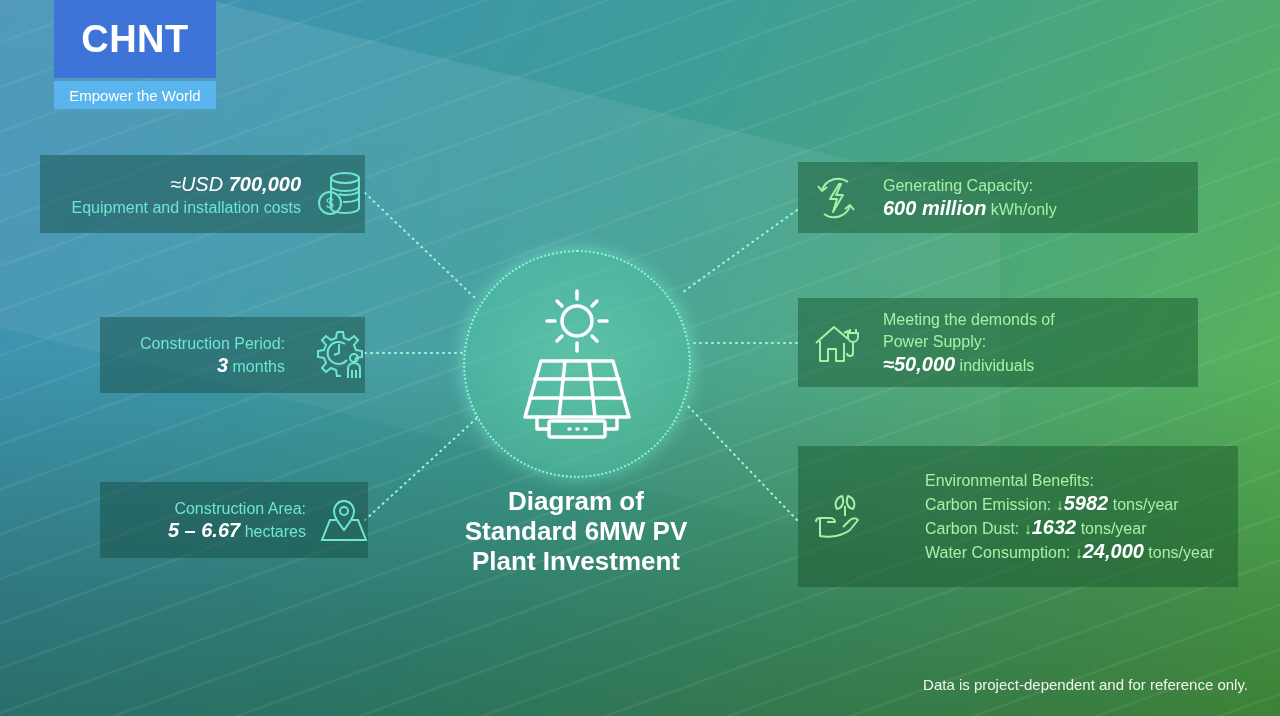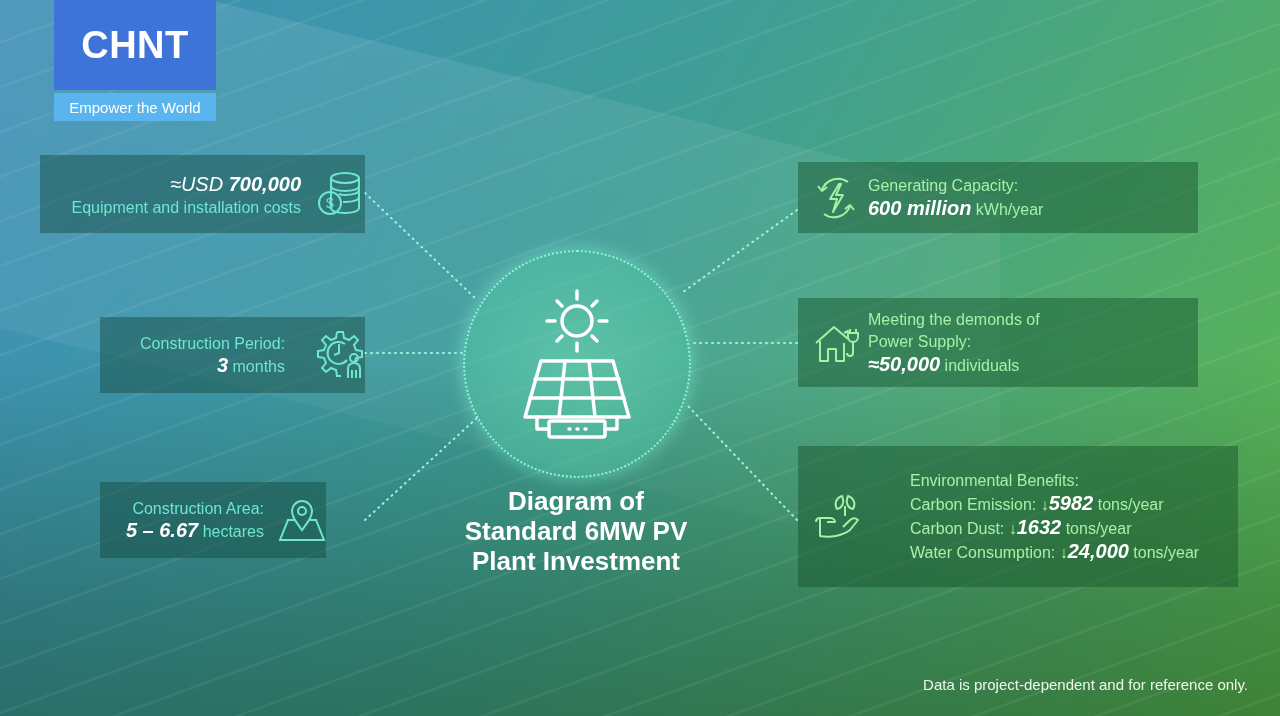--- a/index.html
+++ b/index.html
@@ -19,39 +19,39 @@
   .bg-diag {
     position: absolute; left: -100px; top: 60px; width: 1100px; height: 380px;
     background: linear-gradient(160deg, rgba(255,255,255,0.10), rgba(255,255,255,0.02));
     transform: skewY(14deg);
     pointer-events: none;
   }
 
   
   .logo { position: absolute; left: 54px; top: 0; width: 162px; }
   .logo-top {
-    height: 90px; background: #3e74d8;
+    height: 78px; background: #3e74d8;
     display: flex; align-items: center; justify-content: center;
   }
   .logo-text { color: #fff; font-weight: 700; font-size: 38px; letter-spacing: 0.5px; position: relative; }
   .logo-bottom {
     margin-top: 3px; height: 28px; background: #5ab4ee; color: #fff;
     font-size: 15px; display: flex; align-items: center; justify-content: center;
   }
 
   
   .card {
     position: absolute;
     background: rgba(20, 70, 60, 0.45);
     display: flex; align-items: center;
   }
   .card.left { justify-content: flex-end; padding-right: 0; }
   .card.right { background: rgba(20, 80, 40, 0.45); padding-left: 14px; }
   .card .texts.l { text-align: right; margin-right: 14px; }
-  .card .texts.r { margin-left: 8px; }
+  .card .texts.r { margin-left: 23px; }
   .lbl-teal { color: #6fe6cf; font-size: 16px; line-height: 21px; }
   .lbl-green { color: #a8f0a6; font-size: 16px; line-height: 22px; }
   .big { color: #fff; font-weight: 700; font-style: italic; font-size: 20px; }
   .sm-teal { color: #6fe6cf; font-size: 16px; }
   .sm-green { color: #a8f0a6; font-size: 16px; }
   .arrow { color: #a8f0a6; font-weight: 700; }
 
   .icon svg { display: block; }
 
   
@@ -129,21 +129,21 @@
       <path d="M22 4h6l1 6 5 2 5-4 4 4-4 5 2 5 6 1v6l-6 1-1 3"></path>
       <path d="M22 4l-1 6-5 2-5-4-4 4 4 5-2 5-6 1v6l6 1 2 5-4 5 4 4 5-4 5 2 1 6h4"></path>
       <path d="M30 16a11 11 0 1 0 2 16"></path>
       <path d="M24 16v9l-5 2"></path>
       <circle cx="39" cy="30" r="4"></circle>
       <path d="M33 50V40c0-3 3-5 6-5s6 2 6 5v10M37 50v-8M41 50v-8"></path>
     </svg>
   </span>
 </div>
 
-<div class="card left" style="left:100px; top:482px; width:226px; height:76px;">
+<div class="card left" style="left:100px; top:482px; width:268px; height:76px;">
   <div class="texts l">
     <div class="lbl-teal">Construction Area:</div>
     <div>
       <span class="big">5 – 6.67</span>
       <span class="sm-teal">hectares</span>
     </div>
   </div>
   <span class="icon">
     <svg width="48" height="44" viewBox="0 0 48 44" fill="none" stroke="#6fe6cf" stroke-width="2">
       <path d="M24 32c-6-8-10-13-10-19a10 10 0 0 1 20 0c0 6-4 11-10 19z"></path>
@@ -190,21 +190,21 @@
       <path d="M38 32a17 17 0 0 1-26 8"></path>
       <path d="M6 12l4 5 5-4"></path>
       <path d="M42 36l-4-5-5 4"></path>
       <path d="M27 10l-9 15h7l-4 13 10-17h-7l5-11z"></path>
     </svg>
   </span>
   <div class="texts r">
     <div class="lbl-green">Generating Capacity:</div>
     <div>
       <span class="big">600 million</span>
-      <span class="sm-green">kWh/year</span>
+      <span class="sm-green">kWh/only</span>
     </div>
   </div>
 </div>
 
 <div class="card right" style="left:798px; top:298px; width:400px; height:89px;">
   <span class="icon">
     <svg width="48" height="48" viewBox="0 0 48 48" fill="none" stroke="#a8f0a6" stroke-width="2" stroke-linejoin="round">
       <path d="M4 24L22 8l14 12"></path>
       <path d="M8 22v20h8V30h8v12h8V24"></path>
       <path d="M32 14l4-2v5"></path>

